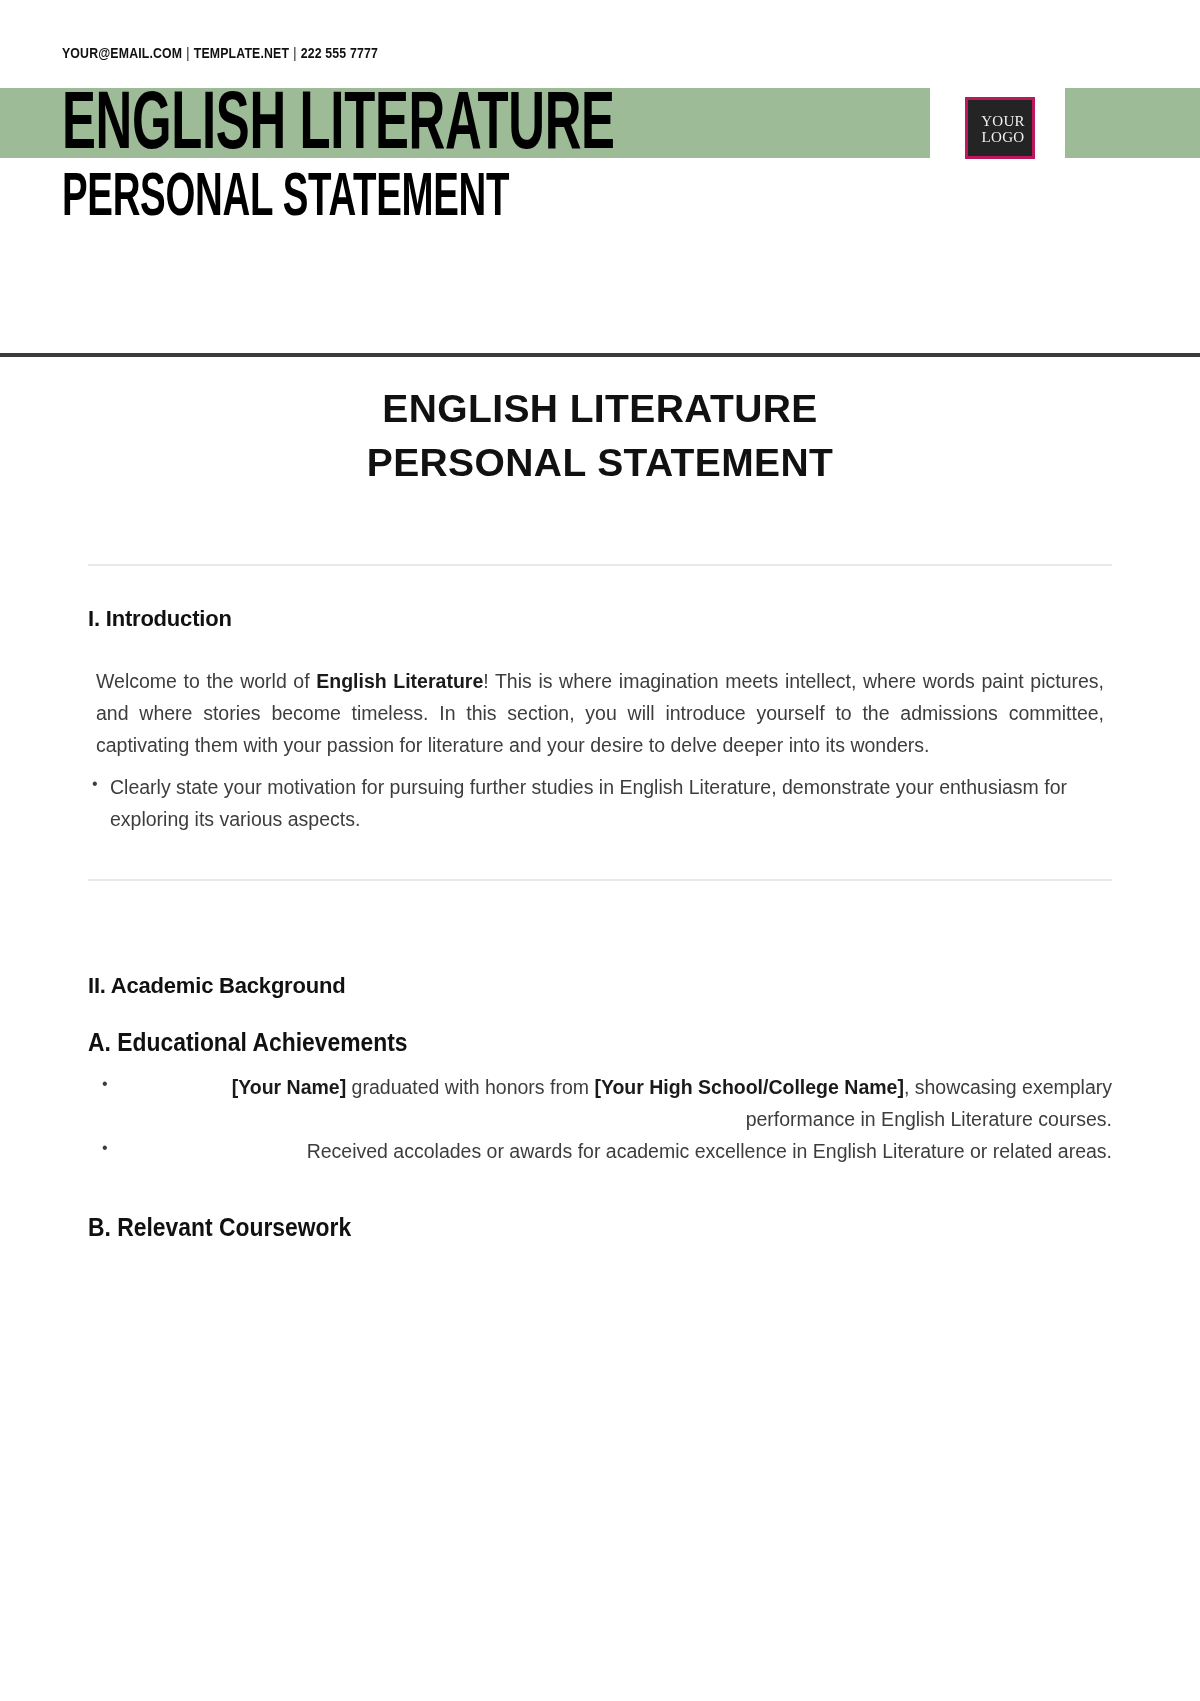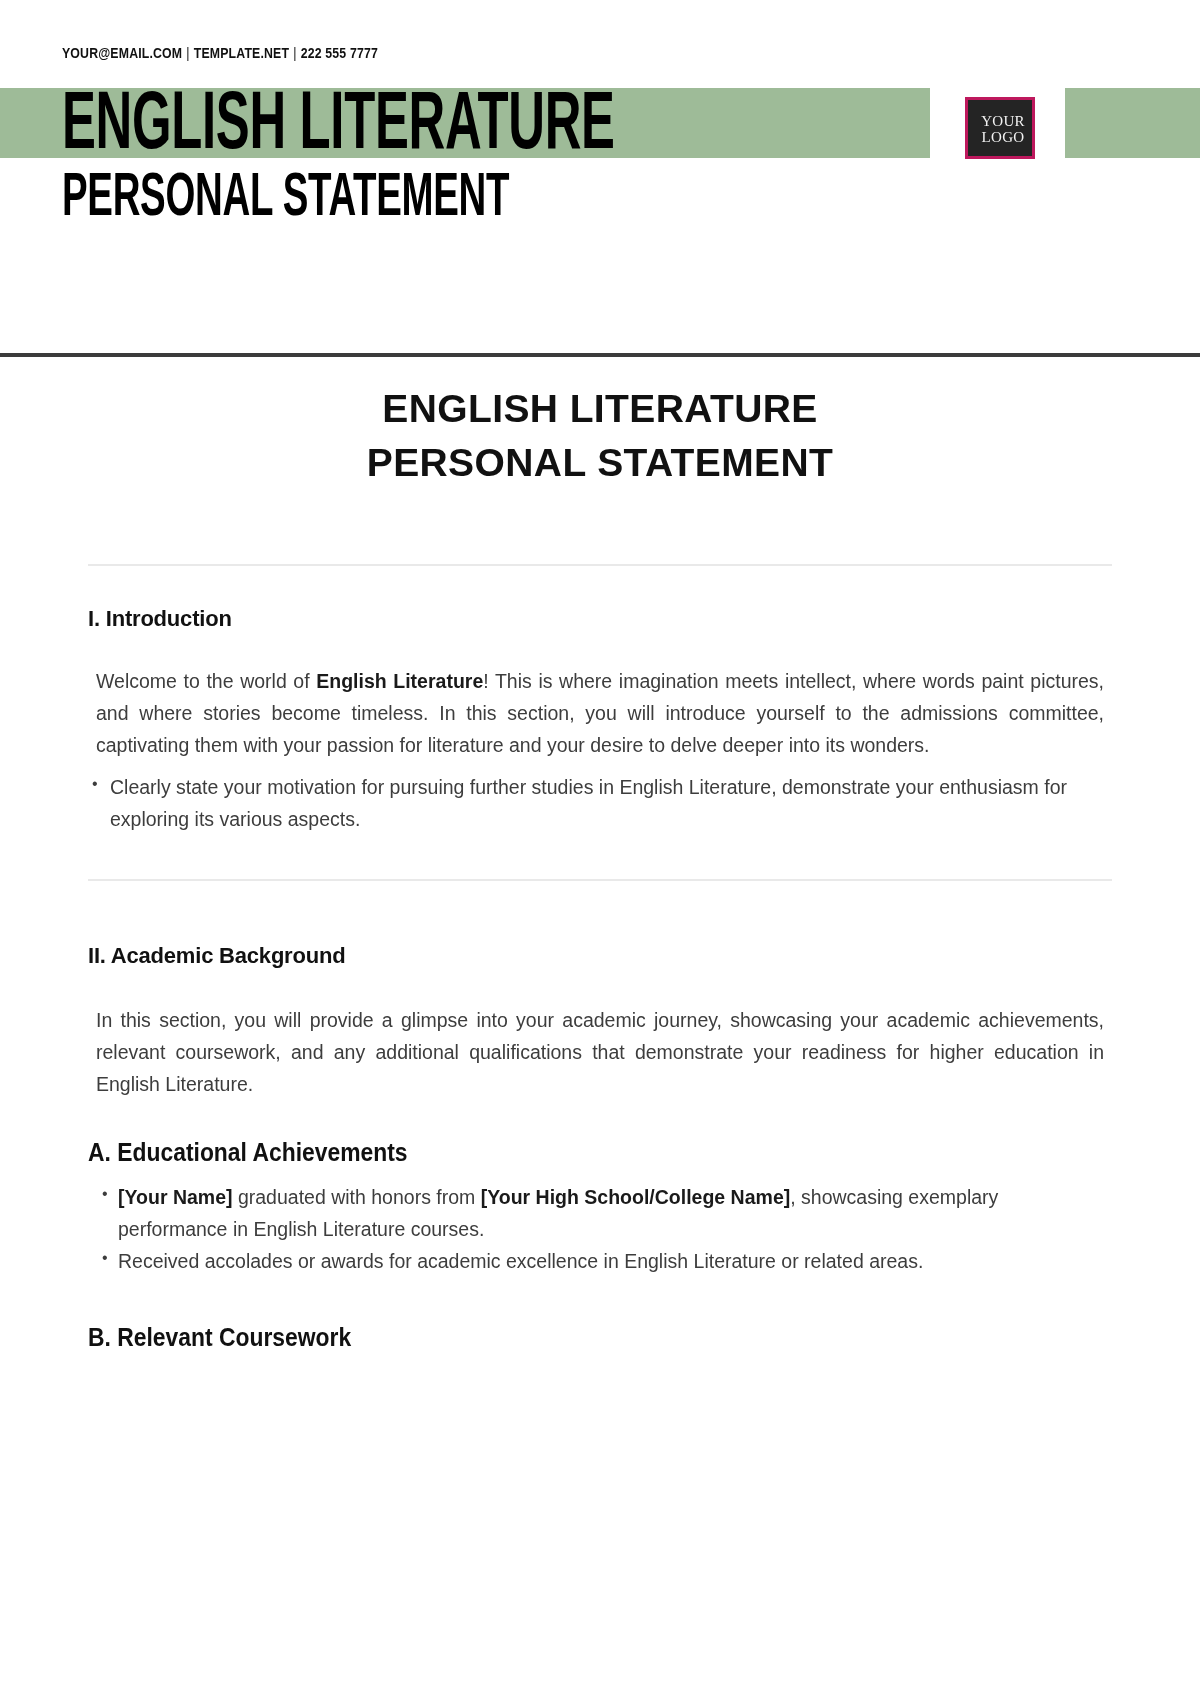--- a/index.html
+++ b/index.html
@@ -137,21 +137,21 @@
     padding: 0 88px;
   }
   .section-heading {
     font-size: 22px;
     font-weight: bold;
     color: #111111;
     letter-spacing: -0.2px;
     margin: 0;
   }
   .sec1-heading { padding-top: 40px; }
-  .sec2-heading { padding-top: 62px; }
+  .sec2-heading { padding-top: 92px; }
 
   .para {
     font-size: 19.5px;
     line-height: 1.64;
     color: #3d3d3d;
     text-align: justify;
     margin: 8px;
   }
   .sec1-para { padding-top: 26px; }
   .sec2-para { padding-top: 28px; }
@@ -174,21 +174,21 @@
     left: 4px;
     top: -1px;
     font-size: 16px;
     color: #3d3d3d;
   }
   .bullets-intro { padding-top: 2px; }
   .bullets-indent {
     padding-left: 10px;
     padding-top: 14px;
   }
-  .bullets-indent li { padding-left: 20px; }
+  .bullets-indent li { padding-left: 20px; text-align: right; }
 
   .sub-heading {
     font-family: "Liberation Sans Narrow", "Liberation Sans", sans-serif;
     font-size: 26px;
     font-weight: bold;
     color: #111111;
     margin: 0;
     transform: scaleX(0.88);
     transform-origin: left center;
     white-space: nowrap;
@@ -240,21 +240,20 @@
     <ul class="bullets bullets-intro">
       <li>Clearly state your motivation for pursuing further studies in English Literature, demonstrate your enthusiasm for exploring its various aspects.</li>
     </ul>
   </div>
 
   <div class="divider div-2"></div>
 
   <div class="section">
     <h2 class="section-heading sec2-heading">II. Academic Background</h2>
 
-    <p class="para sec2-para">In this section, you will provide a glimpse into your academic journey, showcasing your academic achievements, relevant coursework, and any additional qualifications that demonstrate your readiness for higher education in English Literature.</p>
 
     <h3 class="sub-heading subA">A. Educational Achievements</h3>
 
     <ul class="bullets bullets-indent">
       <li><b>[Your Name]</b><span> graduated with honors from </span><b>[Your High School/College Name]</b><span>, showcasing exemplary performance in English Literature courses.</span></li>
       <li>Received accolades or awards for academic excellence in English Literature or related areas.</li>
     </ul>
 
     <h3 class="sub-heading subB">B. Relevant Coursework</h3>
   </div>

